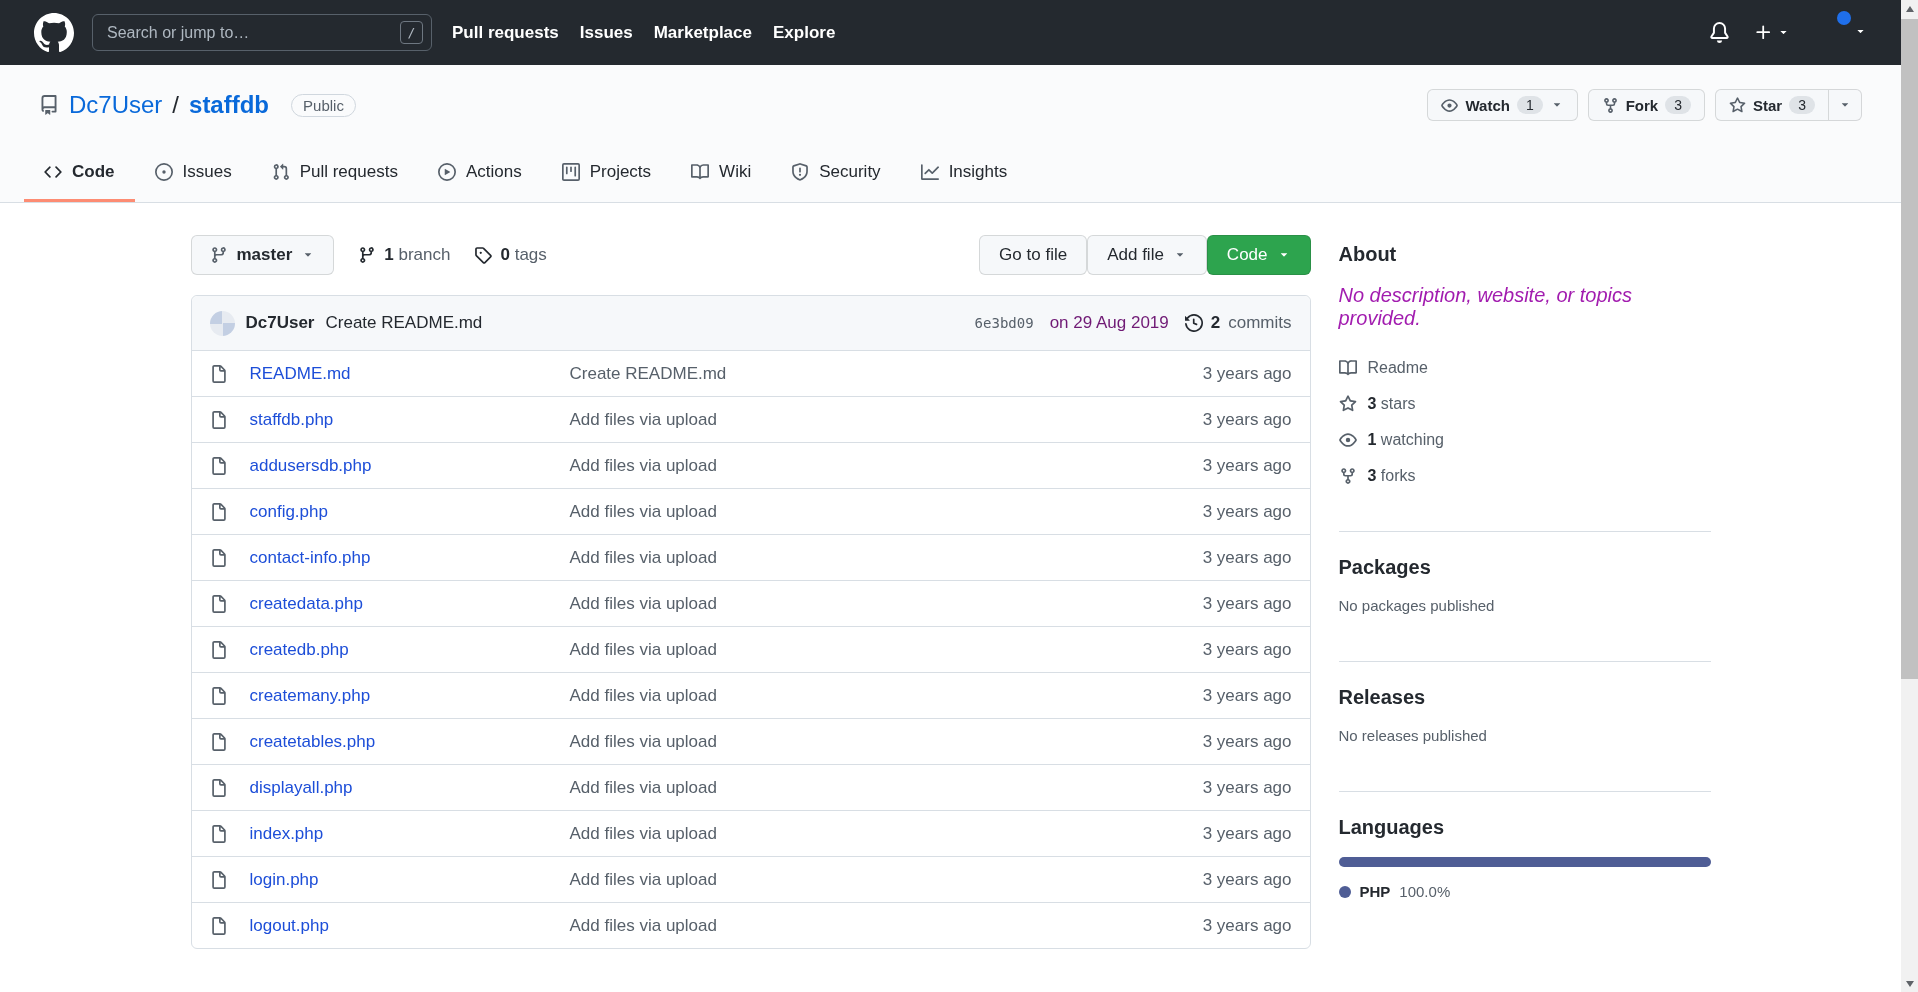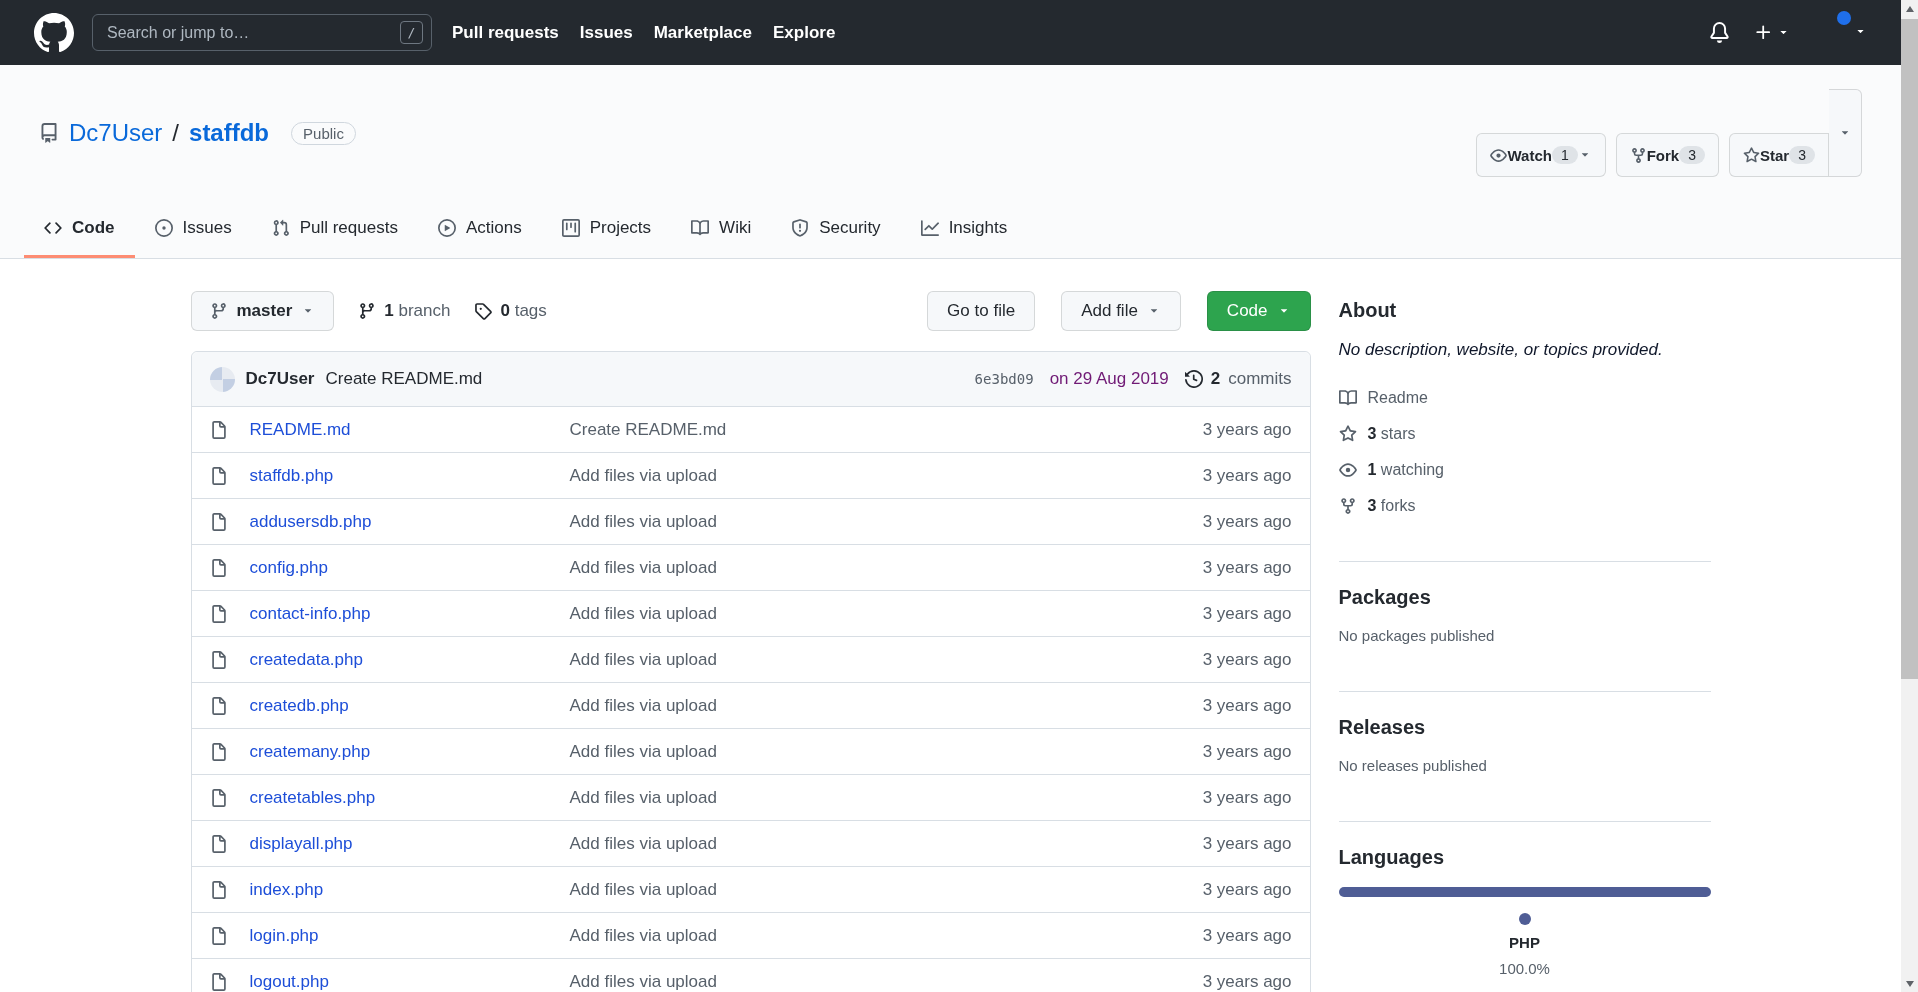--- a/index.html
+++ b/index.html
@@ -41,24 +41,24 @@
   .repo-row { display:flex; align-items:center; padding:0 39px; }
   .crumb { display:flex; align-items:center; gap:10px; font-size:24px; }
   .crumb .repo-glyph { color:#57606a; display:flex; }
   .crumb a { color:var(--link); text-decoration:none; cursor:pointer; }
   .crumb .sep { color:#24292f; }
   .crumb .repo-name { font-weight:700; }
   .vis-badge { font-size:15px; color:#57606a; border:1px solid #d0d7de; border-radius:2em;
     padding:2px 11px; margin-left:12px; font-weight:400; }
   .repo-actions { margin-left:auto; display:flex; gap:10px; }
   .social { display:flex; align-items:stretch; }
-  .social-main { display:flex; align-items:center; background:#f6f8fa;
-    border:1px solid rgba(27,31,36,0.15); border-radius:6px; height:44px; padding:0 13px;
+  .social-main { display:flex; align-items:center; gap:7px; background:#f6f8fa;
+    border:1px solid rgba(27,31,36,0.15); border-radius:6px; height:32px; padding:0 13px;
     font-size:15px; font-weight:700; color:#24292f; cursor:pointer;
-    font-family:"Liberation Sans", sans-serif;margin-top:44px; }
+    font-family:"Liberation Sans", sans-serif; }
   .social-main .oct { color:#57606a; display:flex; }
   .social-main .caret { color:#57606a; display:flex; }
   .counter { background:rgba(175,184,193,0.33); border-radius:2em; padding:1px 9px;
     font-size:14px; font-weight:400; }
   .social.split .social-main { border-radius:6px 0 0 6px; }
   .split-caret { display:flex; align-items:center; background:#f6f8fa;
     border:1px solid rgba(27,31,36,0.15); border-left:0; border-radius:0 6px 6px 0;
     padding:0 9px; color:#57606a; cursor:pointer; }
 
   .tabs { display:flex; padding:0 24px; margin-top:24px; }
@@ -75,21 +75,21 @@
   .toolbar { display:flex; align-items:center; }
   .branch-btn { display:flex; align-items:center; gap:9px; height:40px; padding:0 18px;
     background:#f6f8fa; border:1px solid rgba(27,31,36,0.15); border-radius:6px;
     font-size:17px; cursor:pointer; color:#24292f; font-family:"Liberation Sans", sans-serif; }
   .branch-btn .oct, .branch-btn .caret { color:#57606a; display:flex; }
   .branch-btn .lbl { font-weight:700; }
   .meta-link { display:flex; align-items:center; gap:8px; margin-left:24px; font-size:17px;
     color:#57606a; text-decoration:none; cursor:pointer; }
   .meta-link .oct { color:#24292f; display:flex; }
   .meta-link b { color:#24292f; font-weight:700; }
-  .toolbar-right { margin-left:auto; display:flex; gap:26px; }
+  .toolbar-right { margin-left:auto; display:flex; gap:0; }
   .btn { height:40px; padding:0 19px; display:flex; align-items:center; gap:9px;
     background:#f6f8fa; border:1px solid rgba(27,31,36,0.15); border-radius:6px;
     font-size:17px; color:#24292f; cursor:pointer; font-family:"Liberation Sans", sans-serif; }
   .btn .caret { color:#57606a; display:flex; }
   .btn-primary { background:var(--accent-green); color:#fff; }
   .btn-primary .caret { color:#fff; }
 
   .commit-box { margin-top:20px; border:1px solid #d8dee4; border-radius:6px; background:#fff; }
   .commit-head { background:#f6f8fa; height:54px; display:flex; align-items:center;
     padding:0 18px; border-radius:6px 6px 0 0; gap:11px; font-size:17px; }
@@ -113,29 +113,29 @@
   .file-name a { color:#1d4ed8; text-decoration:none; cursor:pointer; }
   .file-msg a { color:#57606a; text-decoration:none; cursor:pointer; }
   .file-age { color:#57606a; text-align:right; }
 
   
   .side-col { width:372px; flex:none; }
   .side-section { padding:24px 0 37px; border-bottom:1px solid #d8dee4; }
   .side-section.first { padding-top:8px; }
   .side-section.last { border-bottom:0; }
   .side-title { font-size:20px; font-weight:700; margin:0 0 18px; }
-  .about-desc { font-style:italic; color:#0f172a; font-size:17px; margin:0 0 20px; }
+  .about-desc { font-style:italic; color:#a21caf; font-size:20px; margin:0 0 20px; }
   .stat-row { display:flex; align-items:center; gap:11px; height:36px; color:#57606a;
     font-size:16px; text-decoration:none; cursor:pointer; }
   .stat-row .oct { display:flex; color:#57606a; }
   .stat-row b { color:#24292f; font-weight:700; }
   .empty-text { color:#57606a; font-size:15px; margin:4px 0 10px; }
   .lang-bar { height:10px; border-radius:6px; overflow:hidden; display:flex; margin-top:10px; }
   .lang-legend { display:flex; align-items:center; gap:9px; margin-top:16px; font-size:15px;
-    text-decoration:none; cursor:pointer;flex-direction:column; }
+    text-decoration:none; cursor:pointer; }
   .lang-dot { width:12px; height:12px; border-radius:50%; flex:none; }
   .lang-name { font-weight:700; color:#24292f; }
   .lang-pct { color:#57606a; }
 
   
   .scrollbar { position:absolute; right:0; top:0; width:17px; height:992px; background:#f1f1f1; }
   .sb-arrow { position:absolute; left:0; width:17px; height:17px; display:flex;
     align-items:center; justify-content:center; cursor:pointer; }
   .sb-up { top:0; } .sb-down { bottom:0; }
   .sb-up::after { content:""; border:4px solid transparent; border-bottom:6px solid #5f6368; margin-top:-4px; }

